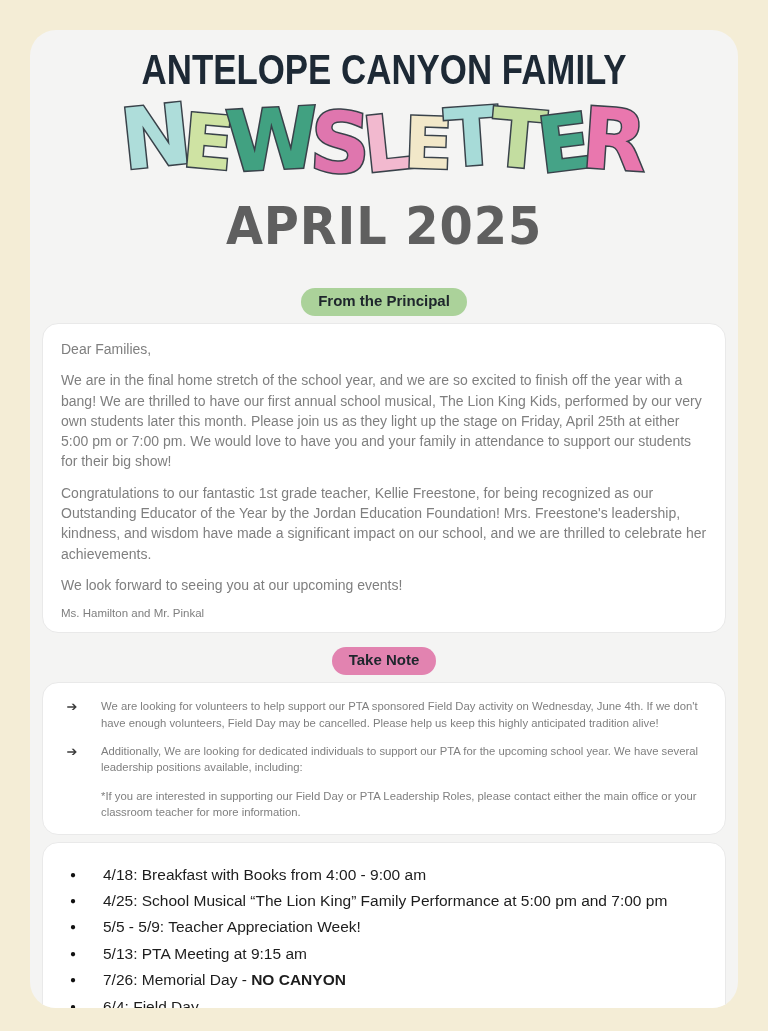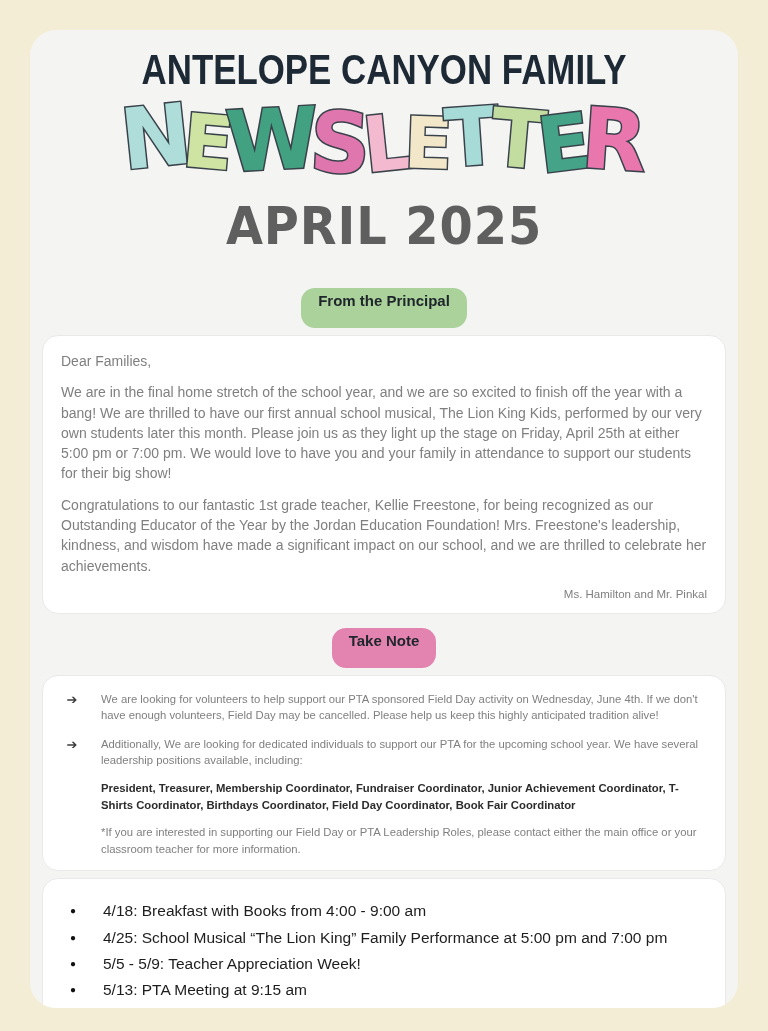--- a/index.html
+++ b/index.html
@@ -69,21 +69,21 @@
     color:var(--month-gray);
     font-family:"DejaVu Sans", sans-serif;
     transform:scaleX(0.92);
     letter-spacing:1px;
     white-space:nowrap;
   }
   
   .badge{
     display:table;
     margin:0 auto;
-    padding:4px 17px 19px;
+    padding:4px 17px 7px;
     border-radius:14px;
     font-size:15px;
     font-weight:700;
     color:var(--badge-text);
     white-space:nowrap;
   }
   .badge.green{background:var(--badge-green);margin-top:32px;}
   .badge.pink{background:var(--badge-pink);margin-top:14px;text-align:center;}
   .badge.teal{background:var(--badge-teal);margin-top:12px;}
   
@@ -95,21 +95,20 @@
   }
   .card.letter-card{padding:15px 18px 13px;}
   .card p.body{
     font-size:14px;
     line-height:1.45;
     color:var(--body-gray);
     margin-bottom:11px;
   }
   .card p.body:last-child{margin-bottom:0;}
   .signature{
-    text-align:right;
     font-size:11.5px;
     color:var(--body-gray);
     margin-top:12px;
   }
   
   .card.note-card{padding:15px 18px 13px 0;}
   .note-item{
     display:grid;
     grid-template-columns:58px 1fr;
     margin-bottom:12px;
@@ -181,34 +180,34 @@
       <span class="letter" style="color: rgb(233, 119, 174); font-size: 84px; top: 3px; transform: rotate(4deg);">R</span>
     </div>
 
   <div class="month">APRIL 2025</div>
 
   <div class="badge green">From the Principal</div>
   <div class="card letter-card">
     <p class="body">Dear Families,</p>
     <p class="body">We are in the final home stretch of the school year, and we are so excited to finish off the year with a bang! We are thrilled to have our first annual school musical, The Lion King Kids, performed by our very own students later this month. Please join us as they light up the stage on Friday, April 25th at either 5:00 pm or 7:00 pm. We would love to have you and your family in attendance to support our students for their big show!</p>
     <p class="body">Congratulations to our fantastic 1st grade teacher, Kellie Freestone, for being recognized as our Outstanding Educator of the Year by the Jordan Education Foundation! Mrs. Freestone's leadership, kindness, and wisdom have made a significant impact on our school, and we are thrilled to celebrate her achievements.</p>
+    <p class="body">We look forward to seeing you at our upcoming events!</p>
     <p class="signature">Ms. Hamilton and Mr. Pinkal</p>
   </div>
 
   <div class="badge pink">Take Note</div>
   <div class="card note-card">
     <div class="note-item">
       <span class="arrow">➔</span>
       <p>We are looking for volunteers to help support our PTA sponsored Field Day activity on Wednesday, June 4th. If we don't have enough volunteers, Field Day may be cancelled. Please help us keep this highly anticipated tradition alive!</p>
     </div>
     <div class="note-item">
       <span class="arrow">➔</span>
       <p>Additionally, We are looking for dedicated individuals to support our PTA for the upcoming school year. We have several leadership positions available, including:</p>
     </div>
-    <p class="roles">President, Treasurer, Membership Coordinator, Fundraiser Coordinator, Junior Achievement Coordinator, T-Shirts Coordinator, Birthdays Coordinator, Field Day Coordinator, Book Fair Coordinator</p>
     <p class="fine-print">*If you are interested in supporting our Field Day or PTA Leadership Roles, please contact either the main office or your classroom teacher for more information.</p>
   </div>
 
   <div class="card dates-card">
     <ul class="dates-list">
       <li>
           <span class="dot">●</span>
           <span><span>4/18: Breakfast with Books from 4:00 - 9:00 am</span><strong></strong></span>
         </li>
       <li>

